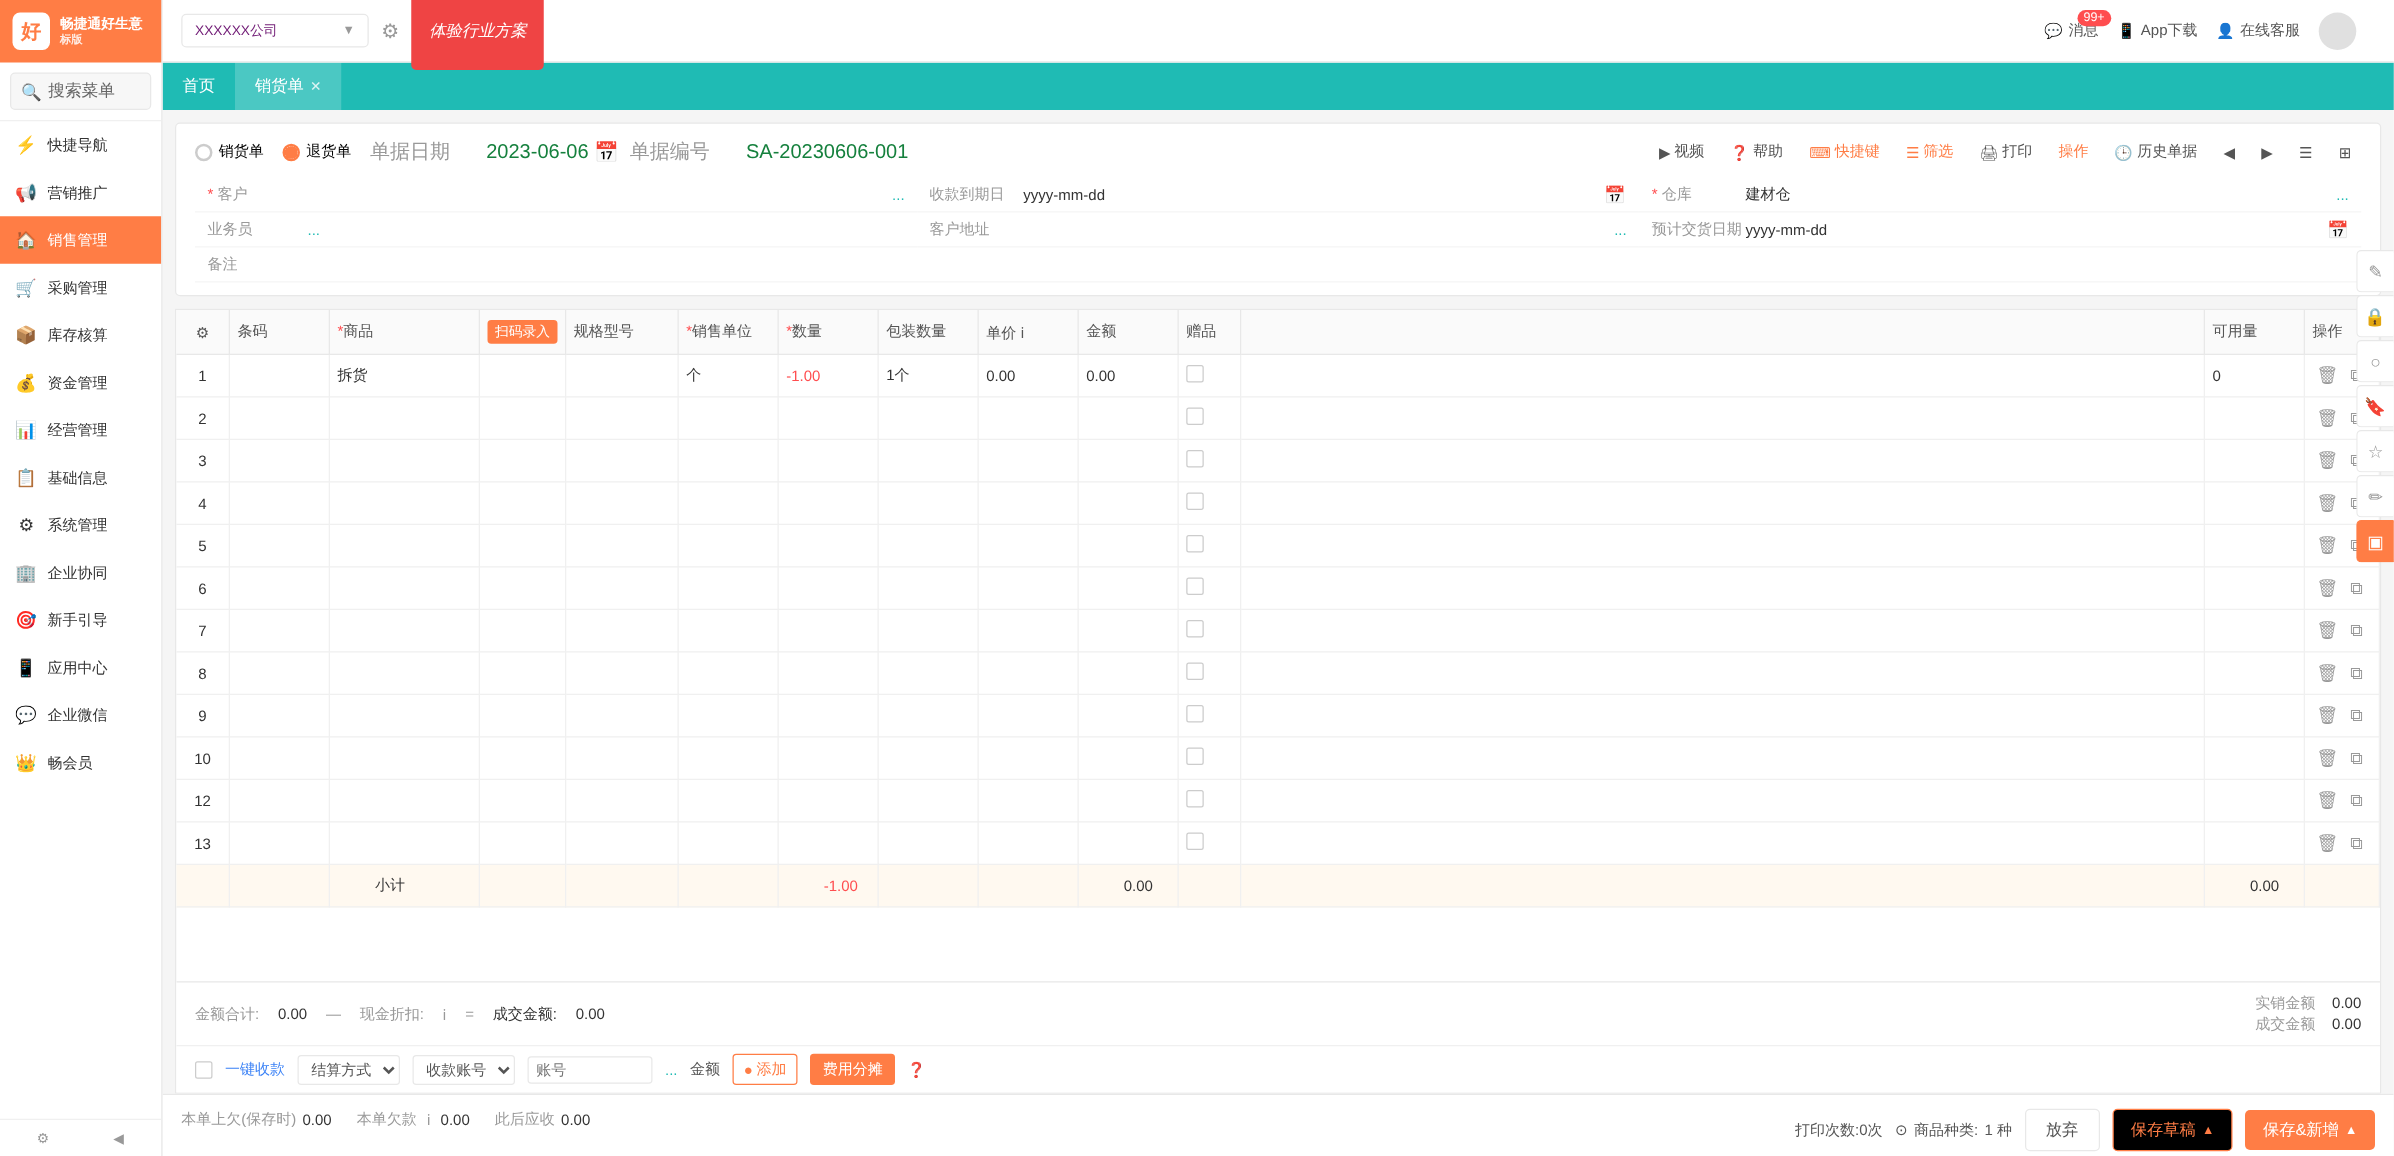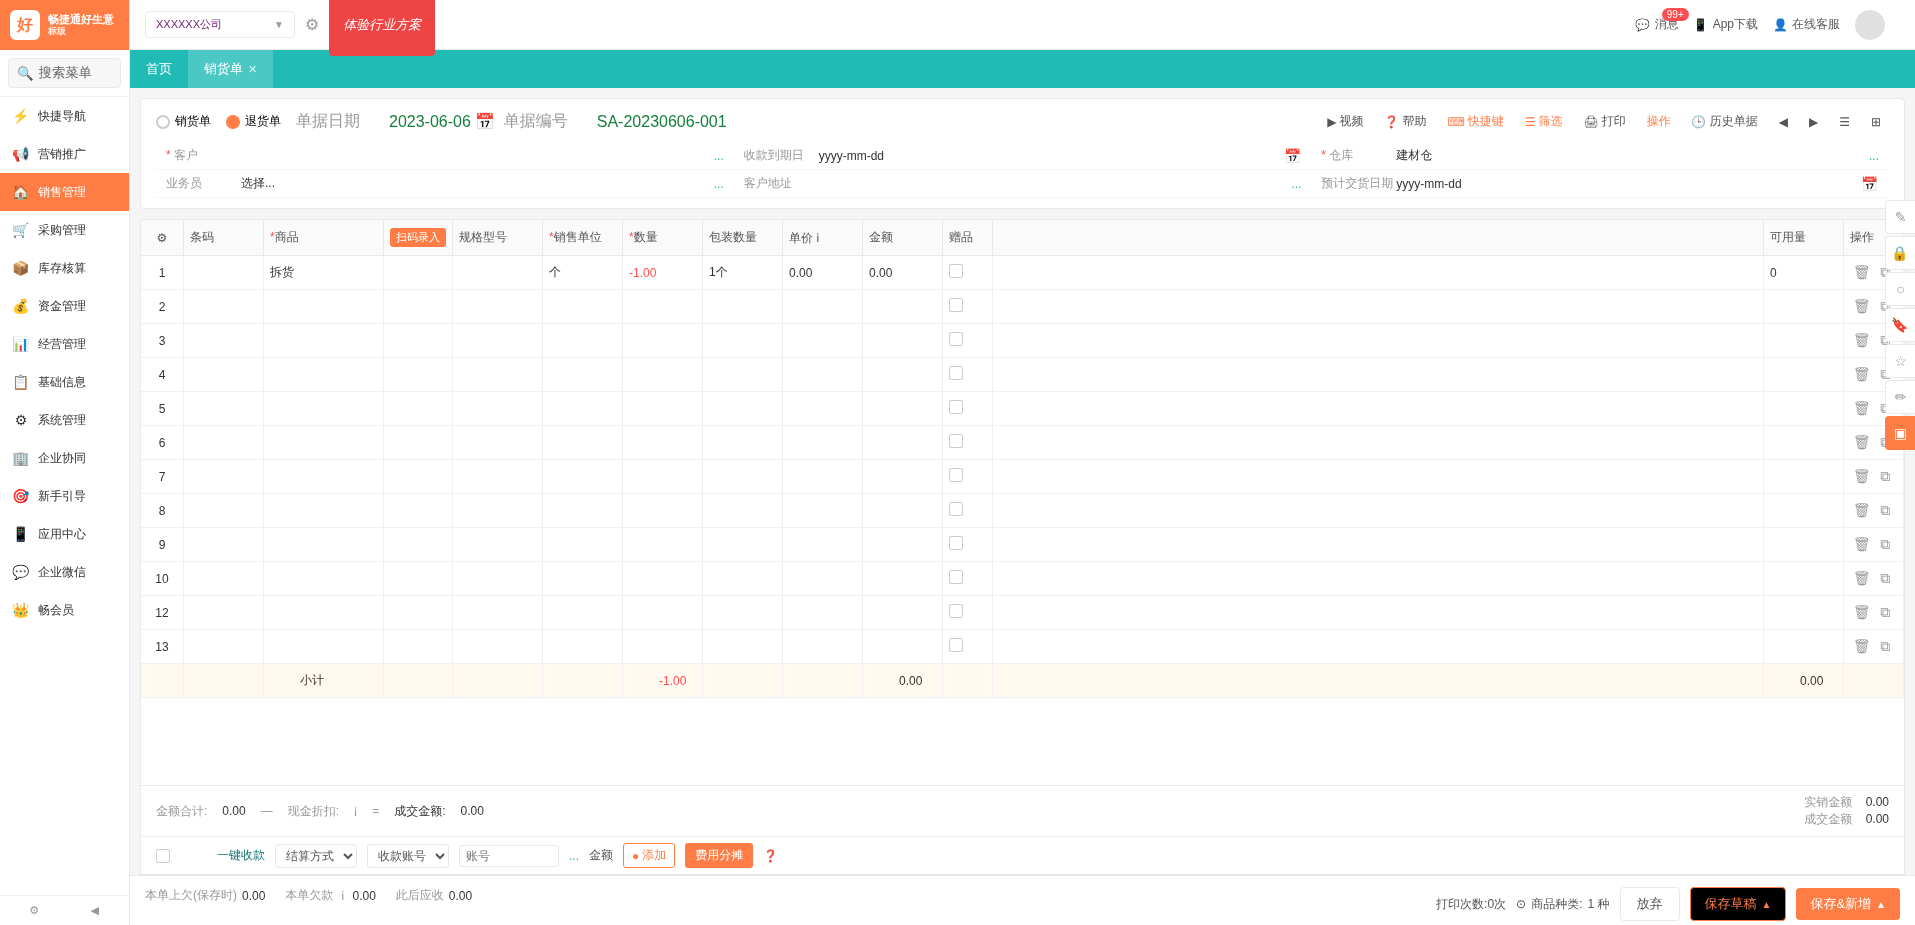--- a/index.html
+++ b/index.html
@@ -105,21 +105,21 @@
     .footer-totals { padding: 8px 15px; background: #fff; border-top: 1px solid #e8e8e8; display: flex; align-items: center; gap: 15px; font-size: 12px; }
     .footer-totals .total-label { color: #999; }
     .footer-totals .total-value { color: #333; font-weight: 500; }
     .footer-totals .dash { color: #999; }
     .discount-label { color: #999; }
     .equals { color: #999; }
     .deal-label { color: #333; }
     .deal-value { color: #333; font-weight: 500; }
 
     .footer-payment { padding: 6px 15px; background: #fff; border-top: 1px solid #f0f0f0; display: flex; align-items: center; gap: 10px; font-size: 12px; }
-    .payment-label { color: #0f766e; margin-left: 37px; }
+    .payment-label { color: #3b82f6; }
     .payment-select { border: 1px solid #e8e8e8; border-radius: 3px; padding: 3px 6px; color: #555; background: #fff; font-size: 12px; }
     .payment-input { border: 1px solid #e8e8e8; border-radius: 3px; padding: 3px 6px; color: #555; width: 100px; font-size: 12px; }
     .payment-more { color: #1fbbb4; cursor: pointer; }
     .payment-amount { color: #555; }
     .add-btn { display: flex; align-items: center; gap: 3px; color: #ff7d45; cursor: pointer; border: 1px solid #ff7d45; border-radius: 3px; padding: 3px 8px; }
     .expense-btn { background: #ff7d45; color: #fff; border: none; border-radius: 3px; padding: 4px 10px; cursor: pointer; font-size: 12px; }
     .help-icon { color: #999; cursor: pointer; }
 
     
     .bottom-bar { height: 50px; background: #fff; border-top: 1px solid #e8e8e8; display: flex; align-items: flex-start; padding: 11px 15px; gap: 20px; font-size: 12px; }
@@ -347,34 +347,37 @@
       </div>
       <div class="form-cell" style="position:relative;">
         <span class="f-label req">仓库</span>
         <span class="f-input">建材仓</span>
         <span class="f-more">...</span>
 
       </div>
 
       <div class="form-cell">
         <span class="f-label">业务员</span>
-        <span class="f-input f-placeholder">选择...</span>
         <span class="f-more">...</span>
       </div>
       <div class="form-cell">
         <span class="f-label">客户地址</span>
         <span class="f-input"></span>
         <span class="f-more">...</span>
       </div>
       <div class="form-cell">
         <span class="f-label">预计交货日期</span>
         <span class="f-input f-placeholder">yyyy-mm-dd</span>
         <span class="f-cal">📅</span>
       </div>
 
+      <div class="form-cell" style="grid-column: 1/-1;">
+        <span class="f-label">备注</span>
+        <span class="f-input"></span>
+      </div>
     </div>
   </div>
 
   <div class="table-container">
     <div class="table-wrapper">
       <table>
         <thead>
           <tr>
             <th class="col-num"><span>⚙</span></th>
             <th class="col-barcode">条码</th>

